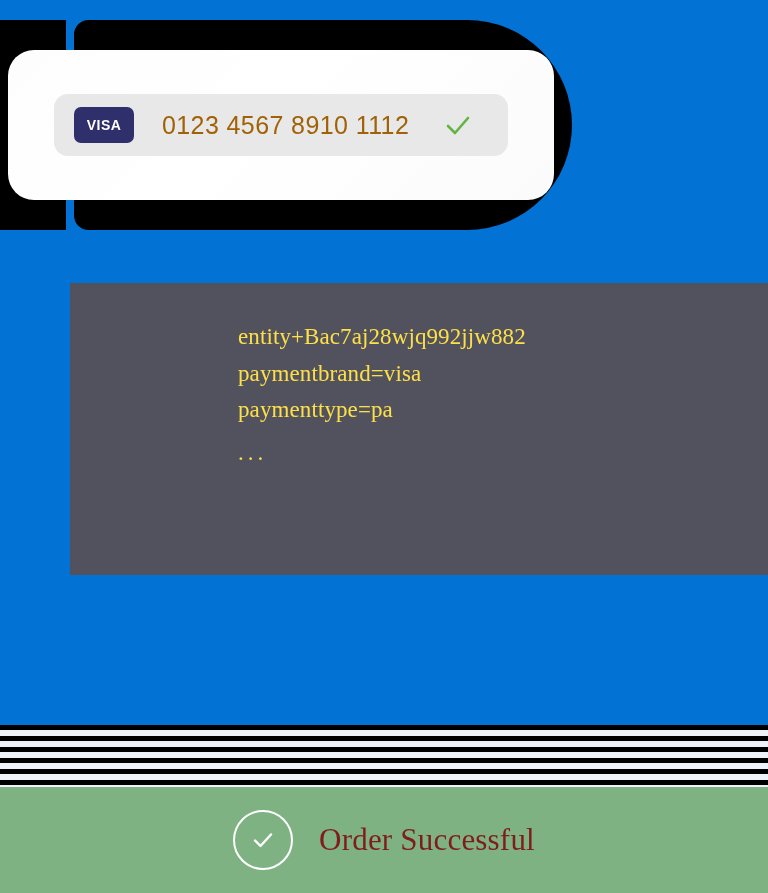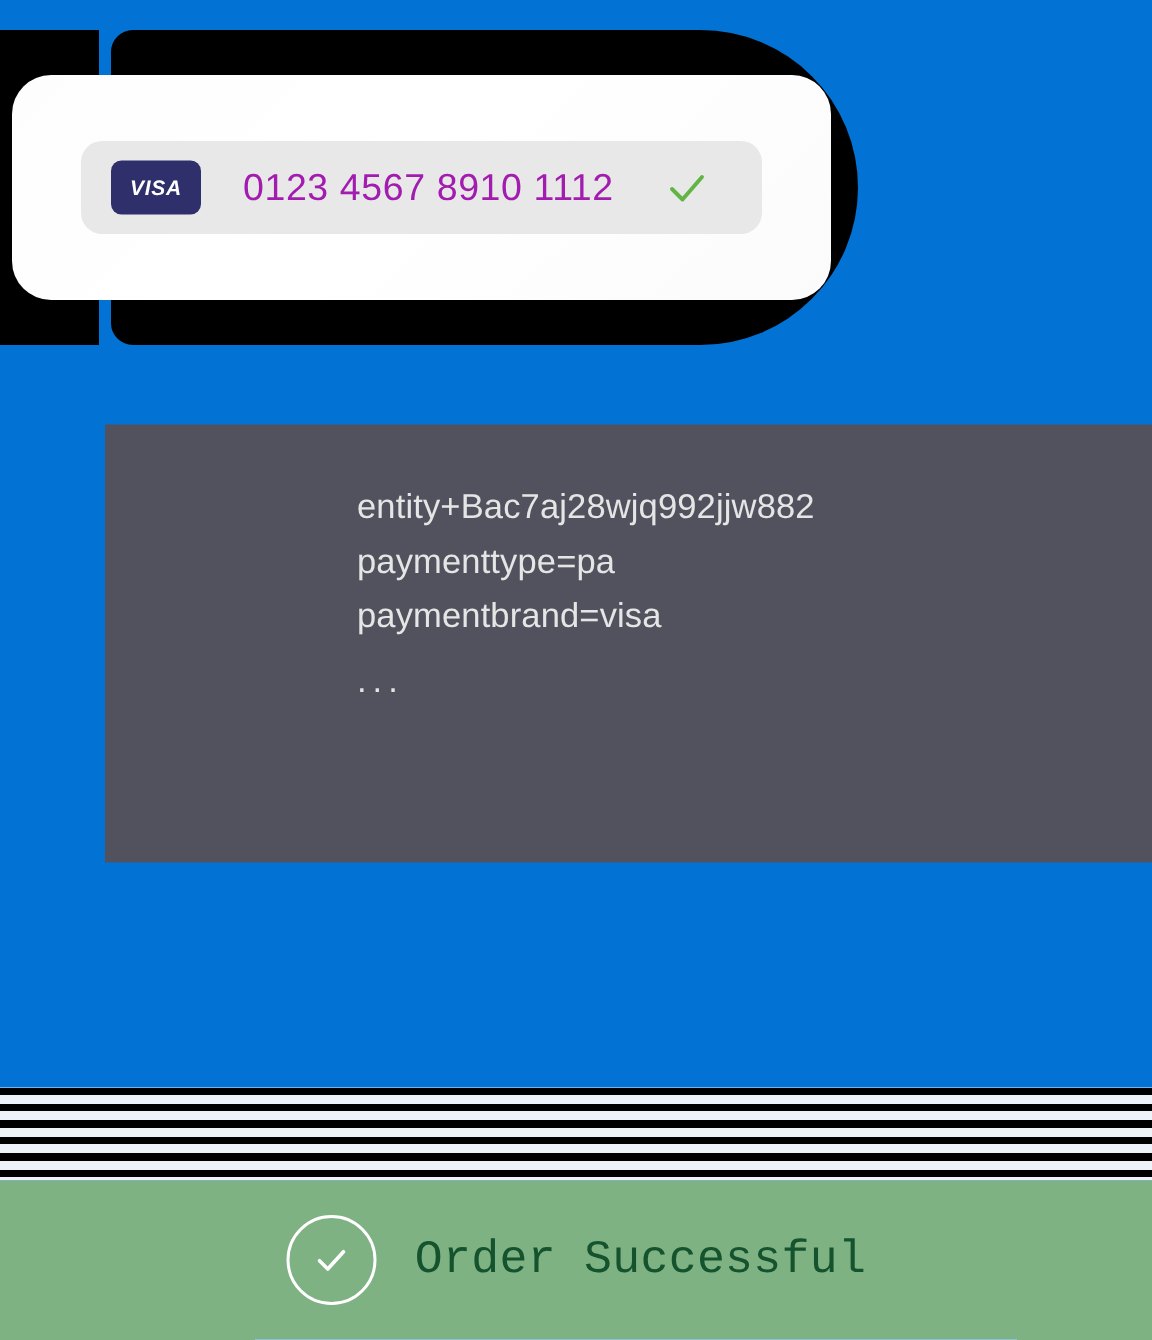--- a/index.html
+++ b/index.html
@@ -83,28 +83,27 @@
     border-radius: 7px;
     display: flex;
     align-items: center;
     justify-content: center;
     flex: none;
   }
   .visa-badge span {
     color: #ffffff;
     font-size: 14px;
     font-weight: bold;
-    font-style: italic;
     letter-spacing: 0.5px;
     font-family: "Liberation Sans", sans-serif;
   }
   .card-number {
     margin-left: 28px;
     font-size: 25px;
-    color: #a21caf;
+    color: #a16207;
     letter-spacing: 0.4px;
     white-space: nowrap;
     font-family: "Liberation Sans", sans-serif;
   }
   .card-check {
     margin-left: auto;
     margin-right: 36px;
     width: 28px;
     height: 28px;
     flex: none;
@@ -116,24 +115,24 @@
     left: 70px;
     top: 283px;
     width: 698px;
     height: 292px;
     background: #52525f;
   }
   .code-lines {
     position: absolute;
     left: 168px;
     top: 36px;
-    color: #e5e5e5;
+    color: #fde047;
     font-size: 23px;
     line-height: 36.5px;
-    font-family: Liberation Sans, sans-serif;
+    font-family: Liberation Serif, serif;
     letter-spacing: 0.1px;
     white-space: nowrap;
   }
   .code-lines .ellipsis {
     letter-spacing: 4px;
     display: block;
     margin-top: 6px;
   }
 
   
@@ -169,24 +168,24 @@
     height: 56px;
     border: 2px solid #ffffff;
     border-radius: 50%;
     display: flex;
     align-items: center;
     justify-content: center;
     flex: none;
   }
   .footer-label {
     margin-left: 26px;
-    color: #14532d;
+    color: #7f1d1d;
     font-size: 31px;
     letter-spacing: 0.2px;
-    font-family: Liberation Mono, monospace;
+    font-family: Liberation Serif, serif;
   }
 </style>
 </head>
 <body>
 
 <div class="screen">
 
   <div class="blob-layer">
     <div class="blob-left"></div>
     <div class="blob-slit"></div>
@@ -205,22 +204,22 @@
       <svg class="card-check" viewBox="0 0 28 28">
         <path d="M4 15 L11 22 L24 7" fill="none" stroke="#62b545" stroke-width="2.6" stroke-linecap="round" stroke-linejoin="round"></path>
       </svg>
 
     </div>
   </div>
 
   <div class="code-block">
     <div class="code-lines">
       <div>entity+Bac7aj28wjq992jjw882</div>
+      <div>paymentbrand=visa</div>
       <div>paymenttype=pa</div>
-      <div>paymentbrand=visa</div>
       <div class="ellipsis">...</div>
     </div>
   </div>
 
   <div class="stripes"></div>
 
   <div class="footer">
     <div class="footer-circle">
       <svg width="30" height="30" viewBox="0 0 30 30">
         <path d="M7 15.5 L12.5 21 L23 9.5" fill="none" stroke="#ffffff" stroke-width="2.4" stroke-linecap="round" stroke-linejoin="round"></path>

